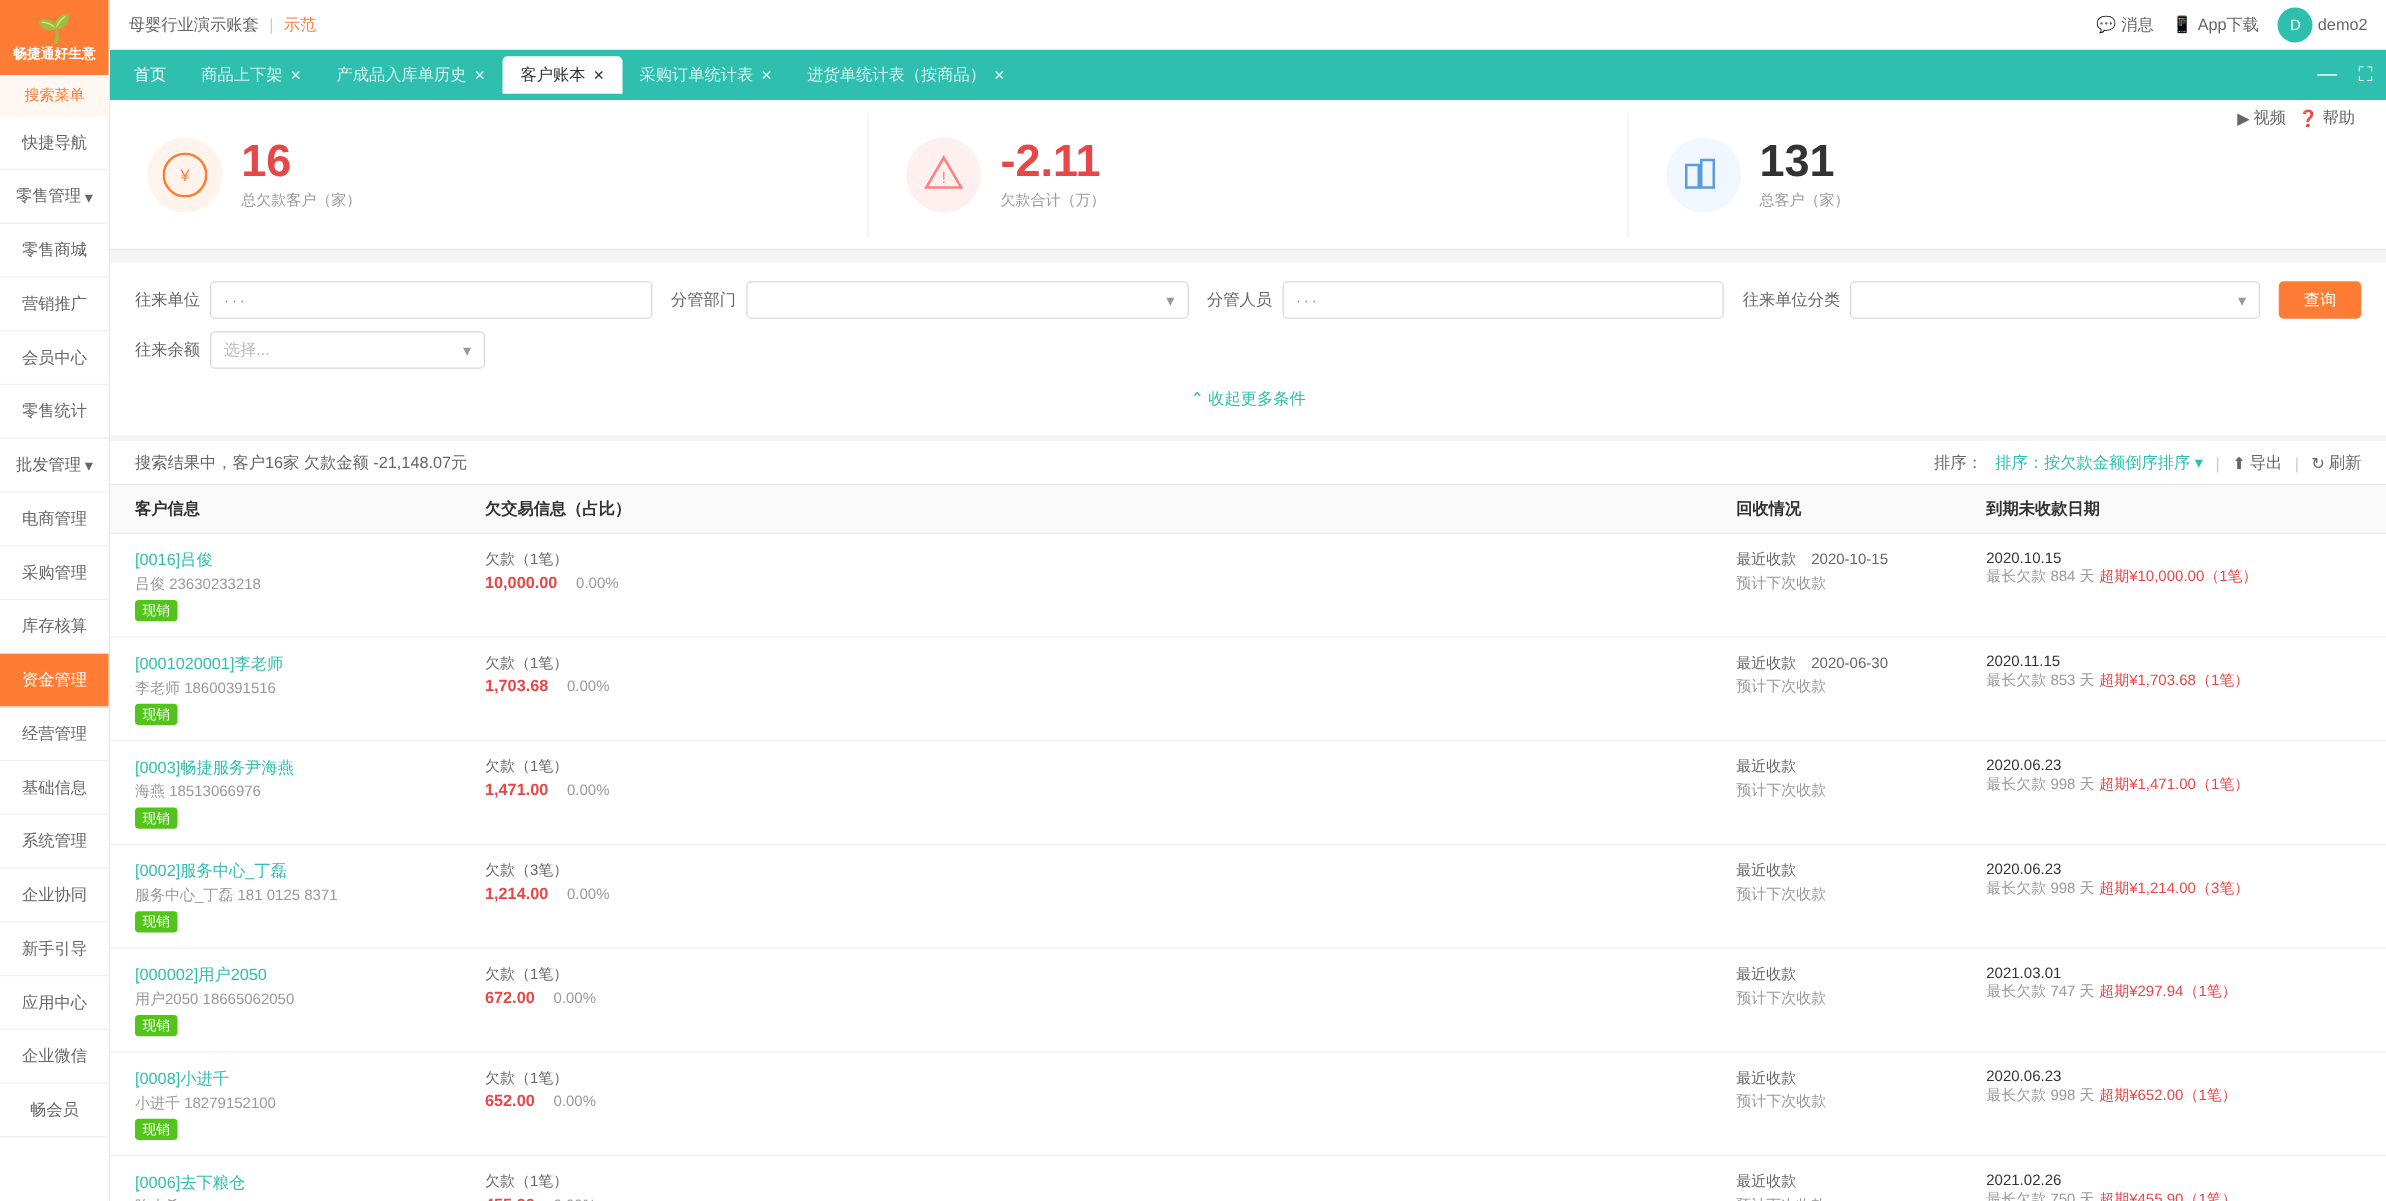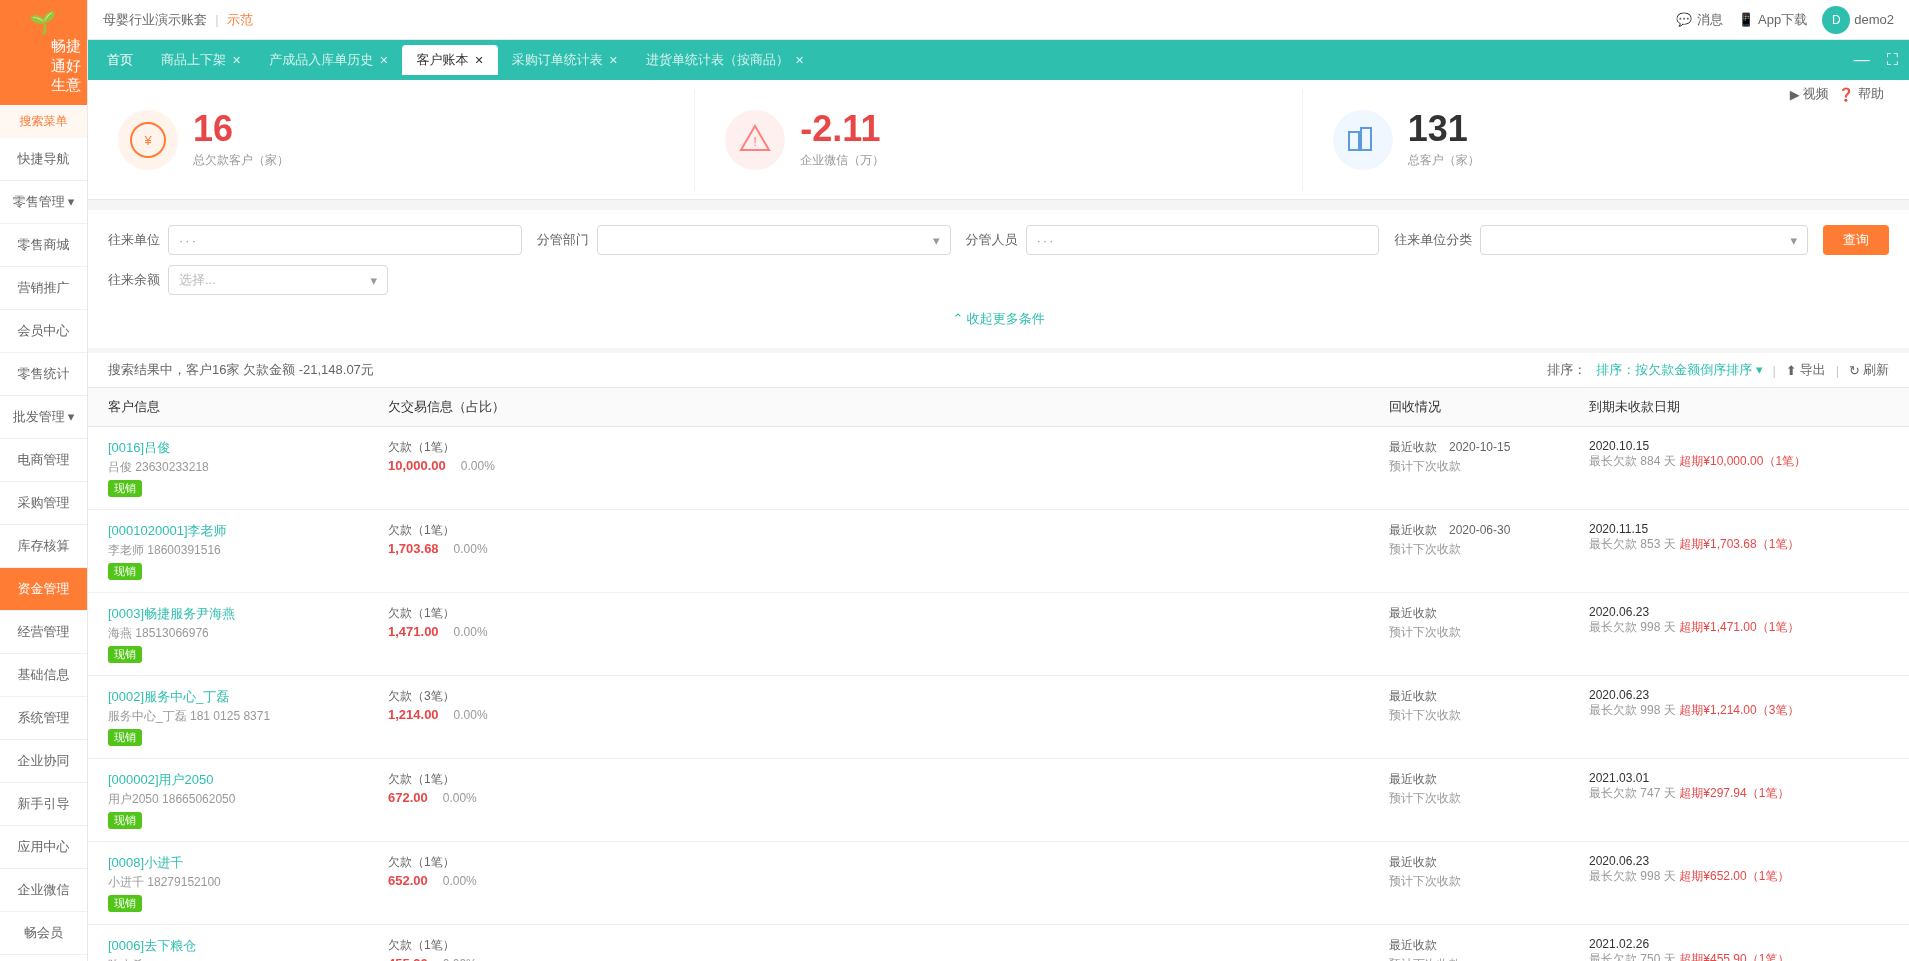--- a/index.html
+++ b/index.html
@@ -1,21 +1,21 @@
 <!DOCTYPE html>
 <html><head>
   <meta charset="utf-8">
   <style>
     * { box-sizing: border-box; margin: 0; padding: 0; font-family: 'Microsoft YaHei', Arial, sans-serif; font-size: 13px; }
     body { background: #f5f5f5; display: flex; height: 100vh; overflow: hidden; }
 
     
     .sidebar { width: 88px; background: #fff; border-right: 1px solid #e8e8e8; display: flex; flex-direction: column; align-items: center; overflow-y: auto; flex-shrink: 0; }
     .sidebar-logo { width: 100%; background: #ff7c35; padding: 10px 5px; text-align: center; }
-    .sidebar-logo-text { color: #fff; font-size: 15px; font-weight: normal; line-height: 1.3; margin-left: 45px; }
+    .sidebar-logo-text { color: #fff; font-size: 11px; font-weight: bold; line-height: 1.3; }
     .sidebar-search { width: 100%; padding: 8px 5px; text-align: center; background: #fff7f2; cursor: pointer; }
     .sidebar-search-text { color: #ff7c35; font-size: 12px; }
     .sidebar-nav-item { width: 100%; padding: 12px 5px; text-align: center; cursor: pointer; border-bottom: 1px solid #f0f0f0; color: #666; font-size: 12px; }
     .sidebar-nav-item.active { background: #ff7c35; color: #fff; }
     .sidebar-nav-item.has-arrow { display: flex; justify-content: center; align-items: center; gap: 3px; }
 
     
     .main { flex: 1; display: flex; flex-direction: column; overflow: hidden; }
 
     
@@ -65,21 +65,21 @@
 
     
     .result-info { background: #fff; padding: 8px 20px; display: flex; align-items: center; justify-content: space-between; border-bottom: 1px solid #e8e8e8; }
     .result-text { font-size: 13px; color: #666; }
     .result-actions { display: flex; align-items: center; gap: 10px; font-size: 12px; color: #666; }
     .sort-link { color: #2ebfaf; cursor: pointer; }
     .action-link { color: #666; cursor: pointer; display: flex; align-items: center; gap: 3px; }
 
     
     .table-container { background: #fff; }
-    .table-header { display: grid; grid-template-columns: 280px 1fr 200px 300px; padding: 10px 20px; background: #fafafa; border-bottom: 1px solid #e8e8e8; font-weight: normal; color: #333; font-size: 13px; }
+    .table-header { display: grid; grid-template-columns: 280px 1fr 200px 300px; padding: 10px 20px; background: #fafafa; border-bottom: 1px solid #e8e8e8; font-weight: bold; color: #333; font-size: 13px; }
     .table-row { display: grid; grid-template-columns: 280px 1fr 200px 300px; padding: 12px 20px; border-bottom: 1px solid #f0f0f0; align-items: start; }
     .customer-name { color: #2ebfaf; font-size: 13px; cursor: pointer; }
     .customer-phone { color: #999; font-size: 12px; margin-top: 2px; }
     .customer-tag { display: inline-block; background: #52c41a; color: #fff; border-radius: 3px; padding: 1px 6px; font-size: 11px; margin-top: 4px; }
     .debt-amount { color: #e84747; font-size: 13px; font-weight: bold; margin-top: 2px; }
     .debt-label { color: #666; font-size: 12px; }
     .debt-percent { color: #999; font-size: 12px; margin-left: 10px; }
     .collection-info { color: #666; font-size: 12px; }
     .collection-date { color: #999; font-size: 12px; margin-top: 2px; }
     .overdue-date { color: #333; font-size: 12px; }
@@ -236,21 +236,21 @@
       </div>
       <div class="stat-card">
         <div class="stat-icon pink">
           <svg width="36" height="36" viewBox="0 0 36 36">
             <polygon points="18,4 32,28 4,28" fill="none" stroke="#ff8080" stroke-width="2"></polygon>
             <text x="18" y="24" text-anchor="middle" fill="#ff8080" font-size="12">!</text>
           </svg>
         </div>
         <div class="stat-info">
           <span class="stat-number red">-2.11</span>
-          <span class="stat-label">企业微信（万）</span>
+          <span class="stat-label">欠款合计（万）</span>
         </div>
       </div>
       <div class="stat-card" style="border-right:none;">
         <div class="stat-icon blue">
           <svg width="36" height="36" viewBox="0 0 36 36">
             <rect x="4" y="10" width="10" height="18" fill="none" stroke="#5b9bde" stroke-width="2"></rect>
             <rect x="16" y="6" width="10" height="22" fill="none" stroke="#5b9bde" stroke-width="2"></rect>
           </svg>
         </div>
         <div class="stat-info">

